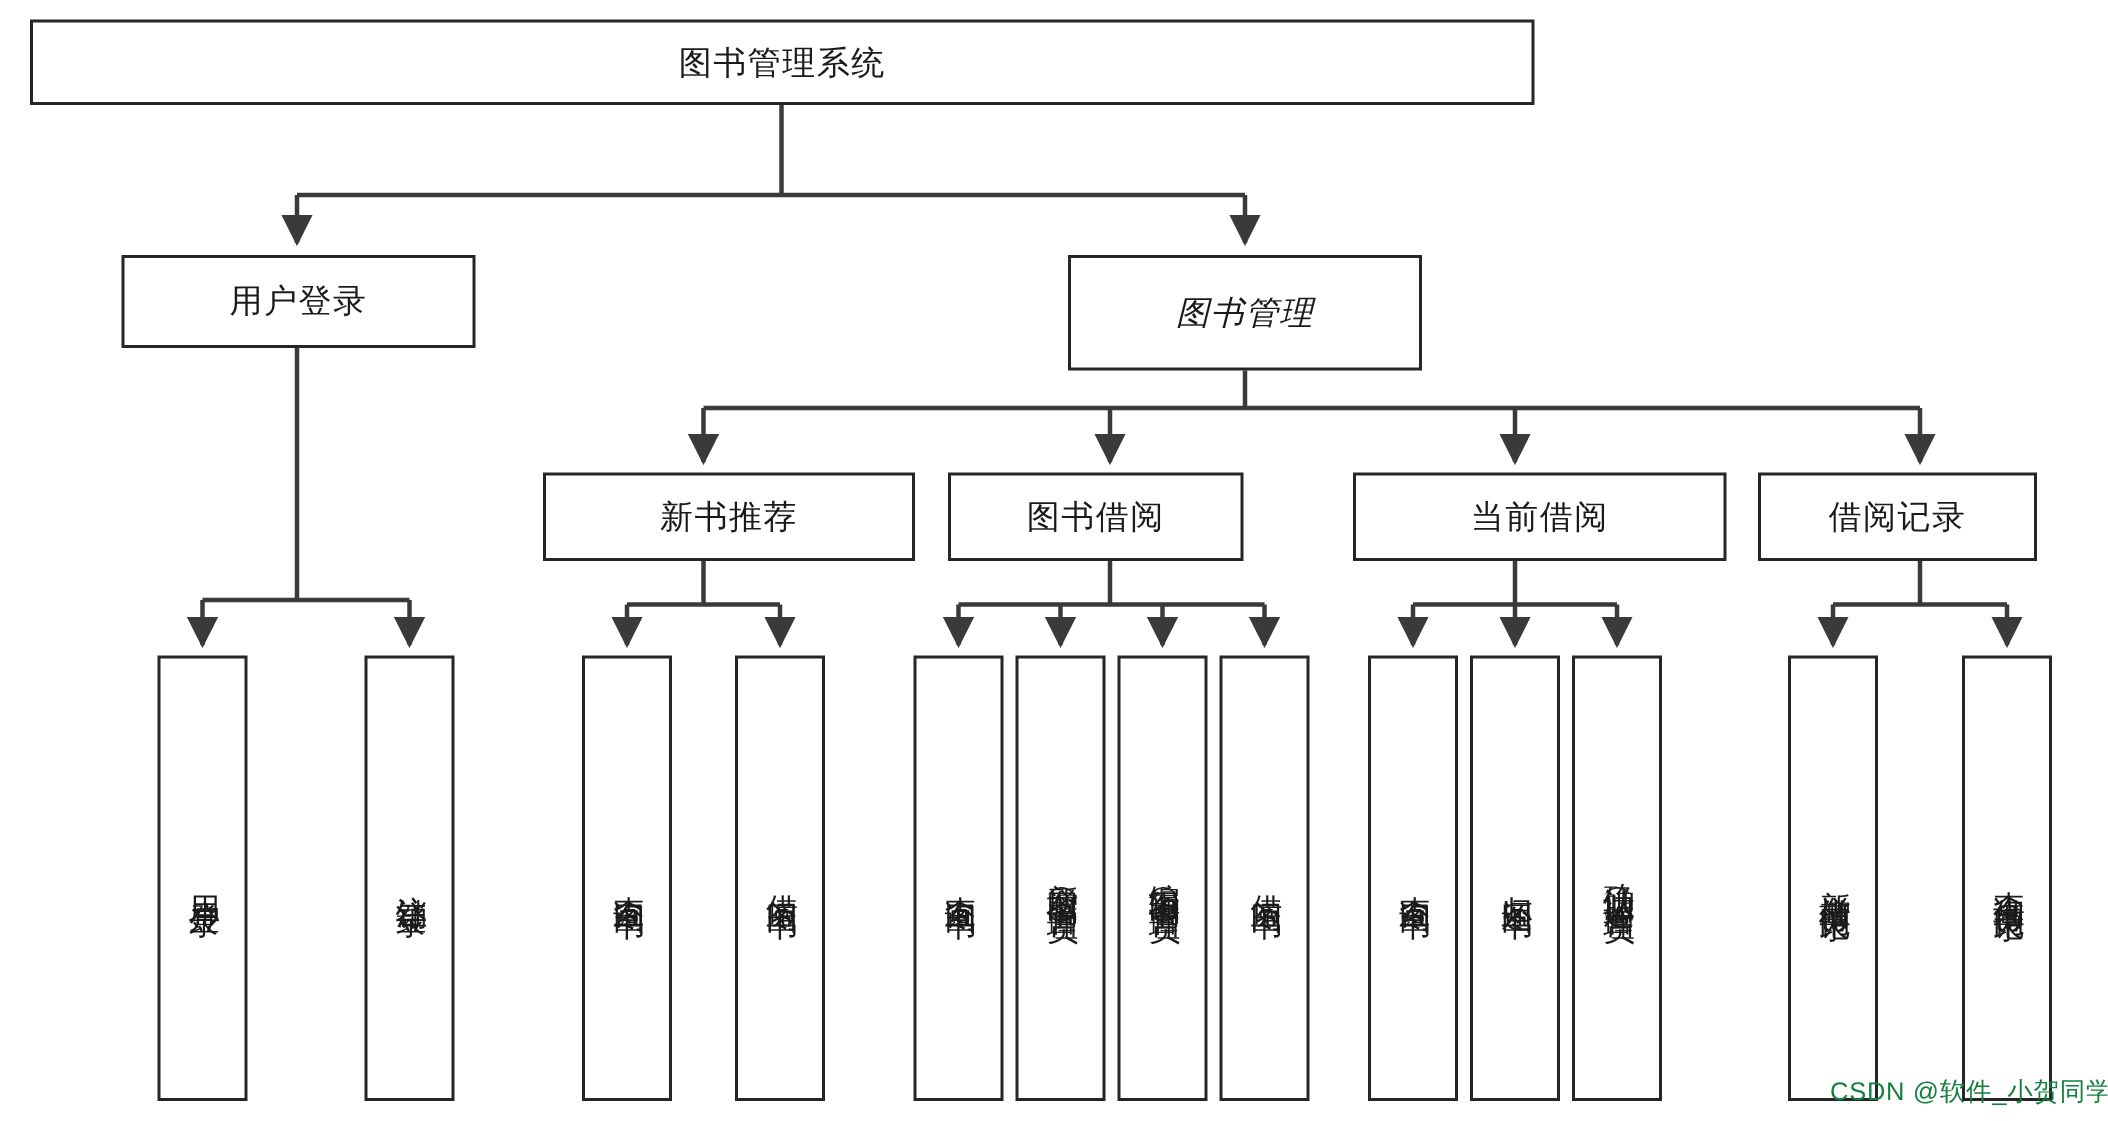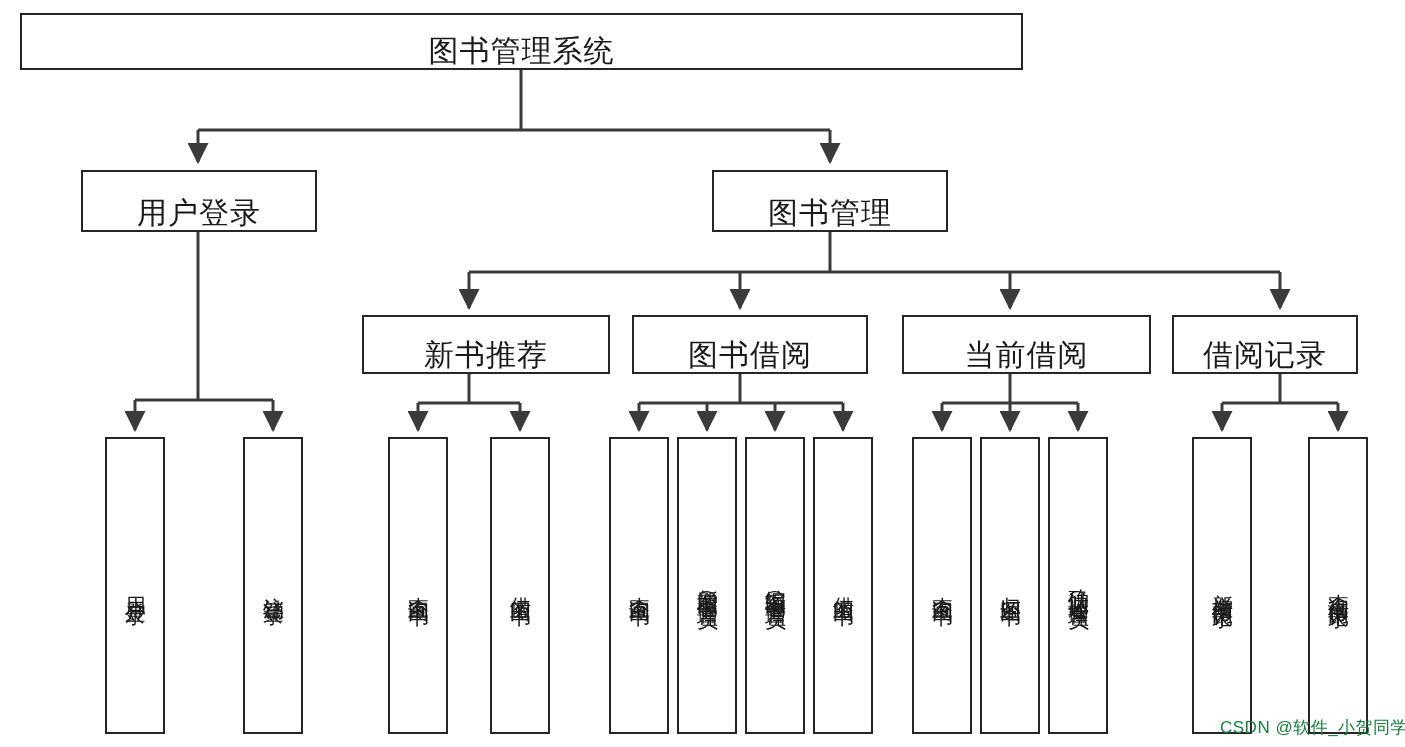--- a/index.html
+++ b/index.html
@@ -33,23 +33,22 @@
     border: 2px solid #262626;
     background: #ffffff;
     color: #1a1a1a;
     display: flex;
     align-items: center;
     justify-content: center;
     text-align: center;
     line-height: 1.18;
   }
   .node.h {
-    font-size: 30px;
+    font-size: 22px;
     letter-spacing: 1px;
-    align-items: flex-end;
   }
   .node.v {
     writing-mode: vertical-rl;
     text-orientation: upright;
     font-size: 21px;
     letter-spacing: 3px;
     padding: 6px 0;
   }
   .node.v .label {
     writing-mode: vertical-rl;
@@ -119,28 +118,28 @@
     </g>
   </svg>
 
   <div class="node h" style="left:20px; top:13px; width:1003px; height:57px;">
     <span class="label">图书管理系统</span>
   </div>
 
   <div class="node h" style="left:81px; top:170px; width:236px; height:62px;">
     <span class="label">用户登录</span>
   </div>
-  <div class="node h" style="left:712px; top:170px; width:236px; height:62px;">
+  <div class="node h" style="left:712px; top:170px; width:236px; height:77px;font-style:italic;">
     <span class="label">图书管理</span>
   </div>
 
   <div class="node h" style="left:362px; top:315px; width:248px; height:59px;">
     <span class="label">新书推荐</span>
   </div>
-  <div class="node h" style="left:632px; top:315px; width:236px; height:59px;">
+  <div class="node h" style="left:632px; top:315px; width:197px; height:59px;">
     <span class="label">图书借阅</span>
   </div>
   <div class="node h" style="left:902px; top:315px; width:249px; height:59px;">
     <span class="label">当前借阅</span>
   </div>
   <div class="node h" style="left:1172px; top:315px; width:186px; height:59px;">
     <span class="label">借阅记录</span>
   </div>
 
   <div class="node v" style="left:105px; top:437px; width:60px; height:297px;">

